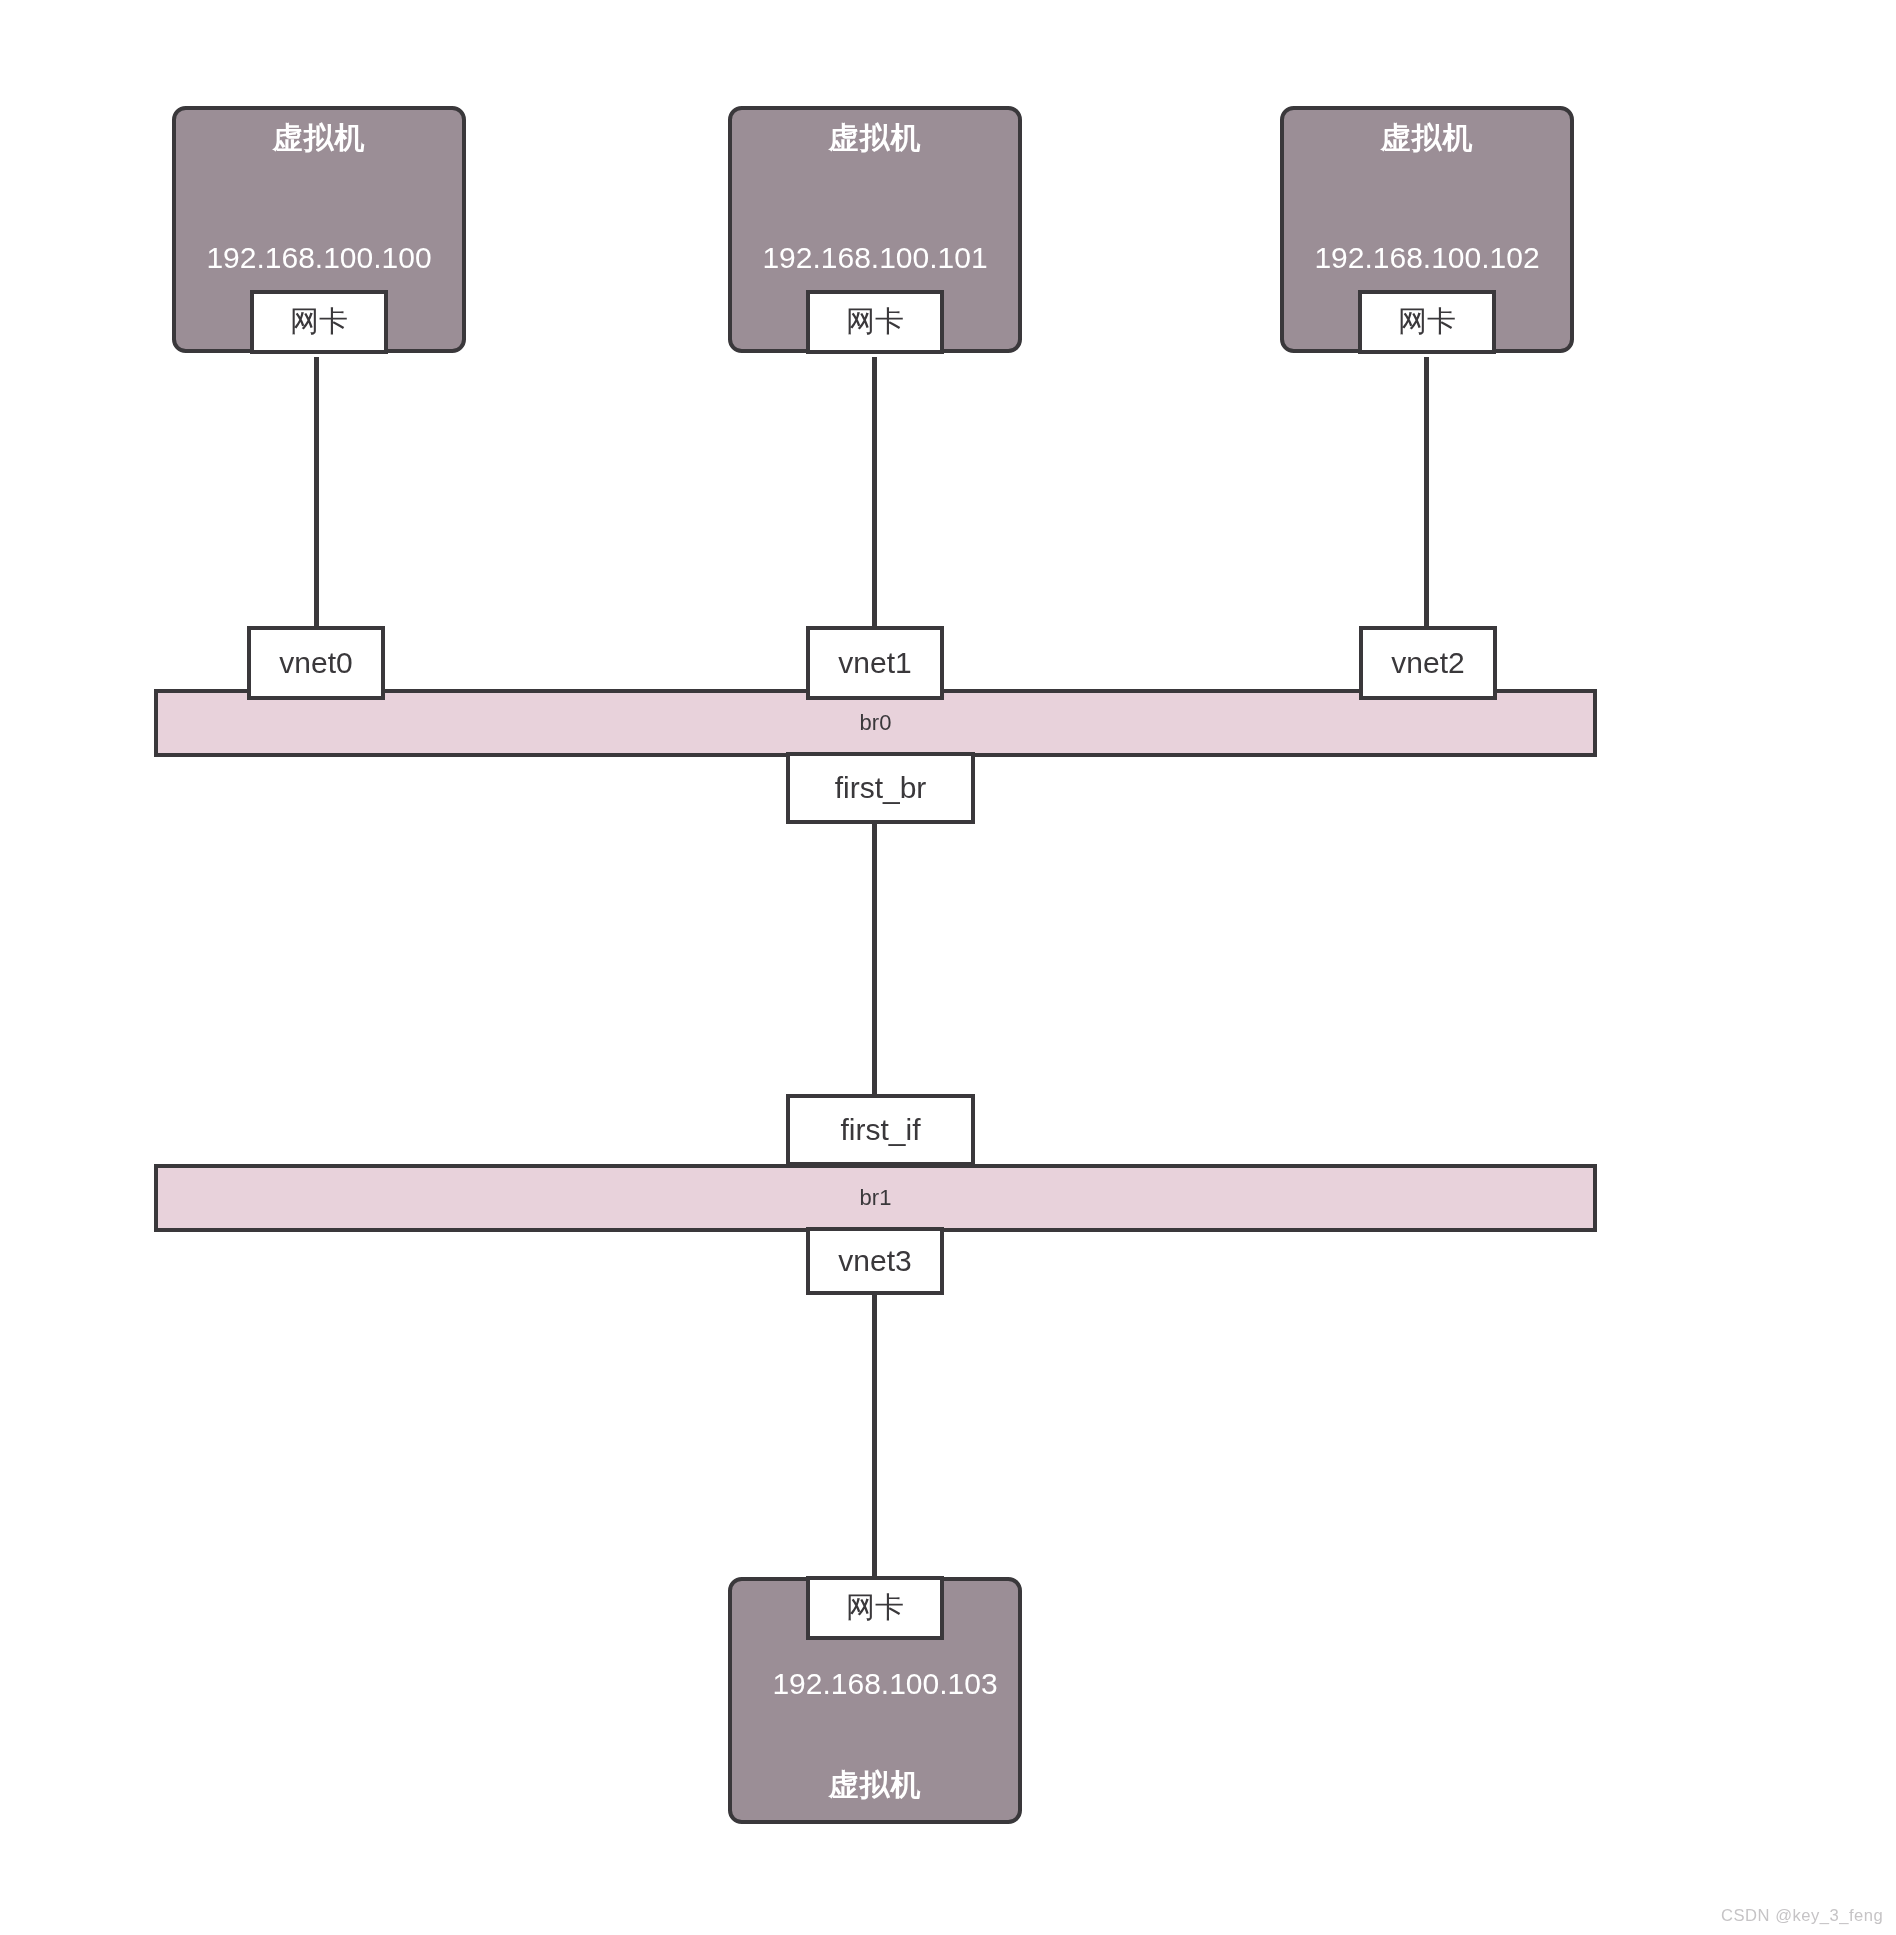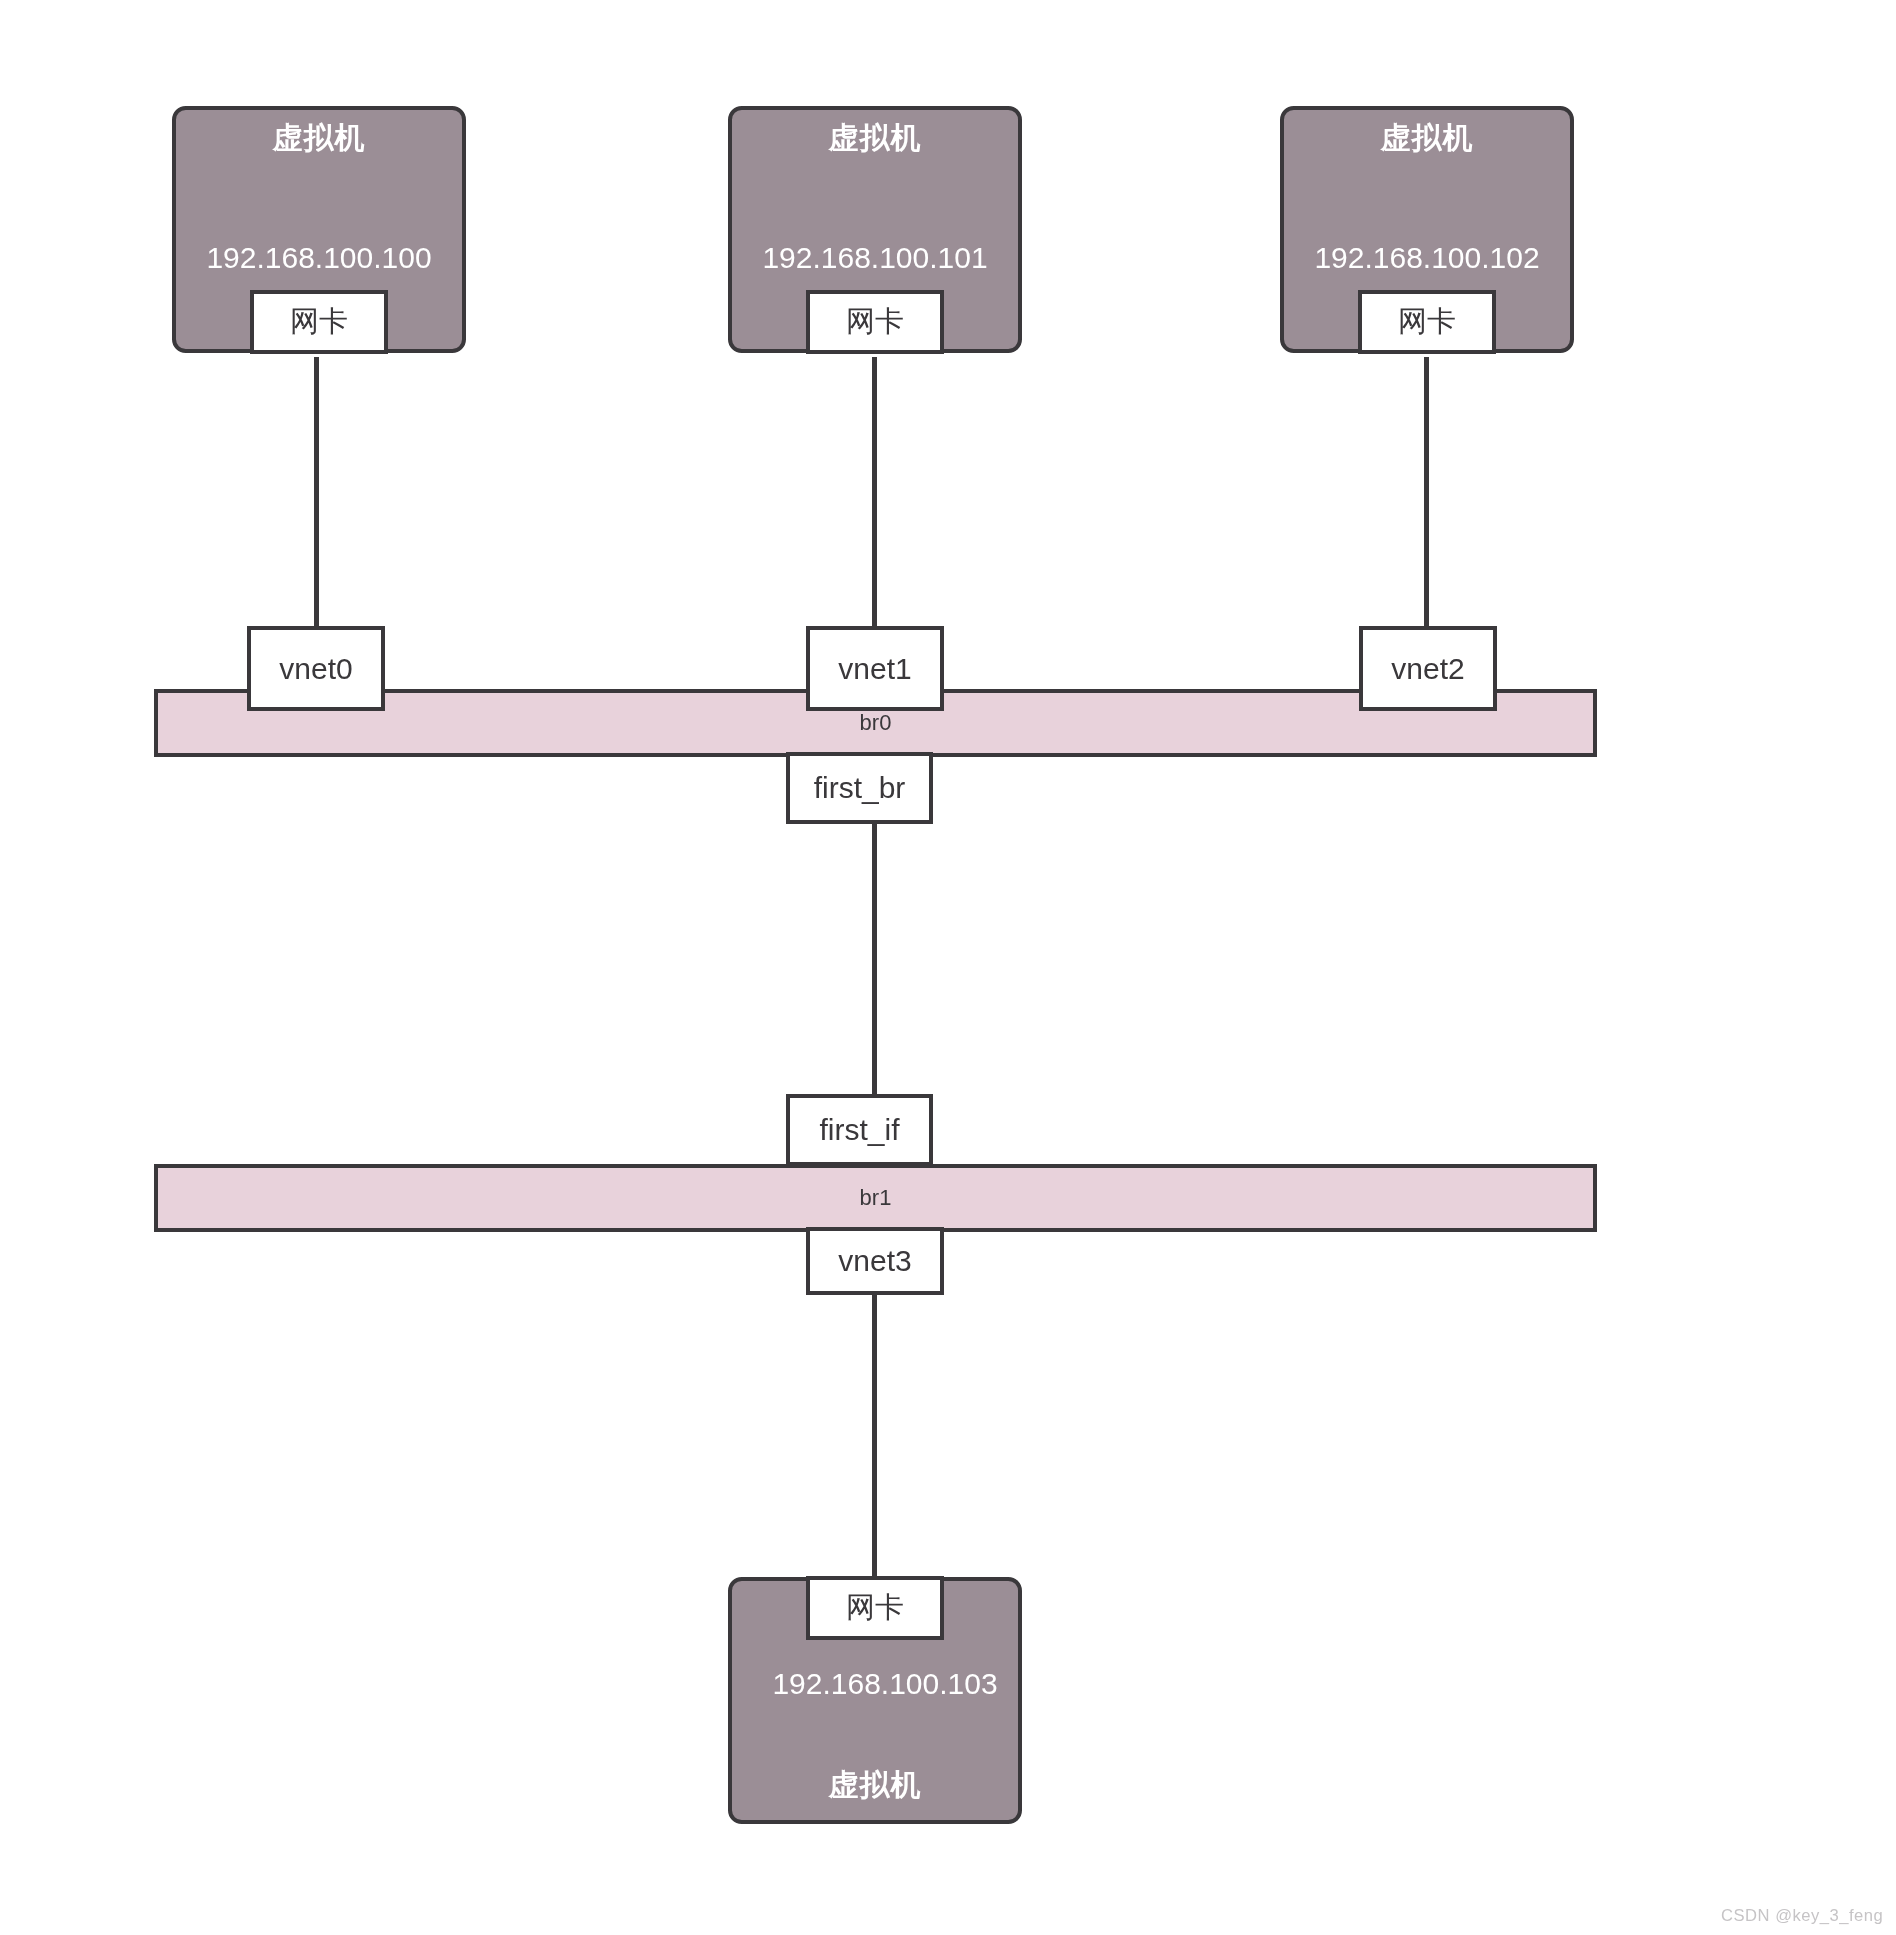--- a/index.html
+++ b/index.html
@@ -59,21 +59,21 @@
   
   .vline{
     position:absolute;
     width:4.9px;
     background:var(--stroke);
     z-index:0;
   }
   
   .port{
     position:absolute;
-    width:138px;height:85px;
+    width:138px;height:74px;
     background:var(--box-fill);
     border:4.9px solid var(--stroke);
     display:flex;align-items:center;justify-content:center;
     color:var(--stroke);
     font-size:30px;
     z-index:2;
   }
   
   .bridge{
     position:absolute;
@@ -81,21 +81,21 @@
     background:var(--bridge-fill);
     border:4.9px solid var(--stroke);
     display:flex;align-items:center;justify-content:center;
     color:var(--stroke);
     font-size:22px;
     z-index:1;
   }
   
   .iface{
     position:absolute;
-    width:147px;height:72px;
+    width:189px;height:72px;
     background:var(--box-fill);
     border:4.9px solid var(--stroke);
     display:flex;align-items:center;justify-content:center;
     color:var(--stroke);
     font-size:30px;
     z-index:2;
   }
   .watermark{
     position:absolute;
     right:13.7px;bottom:9.8px;

